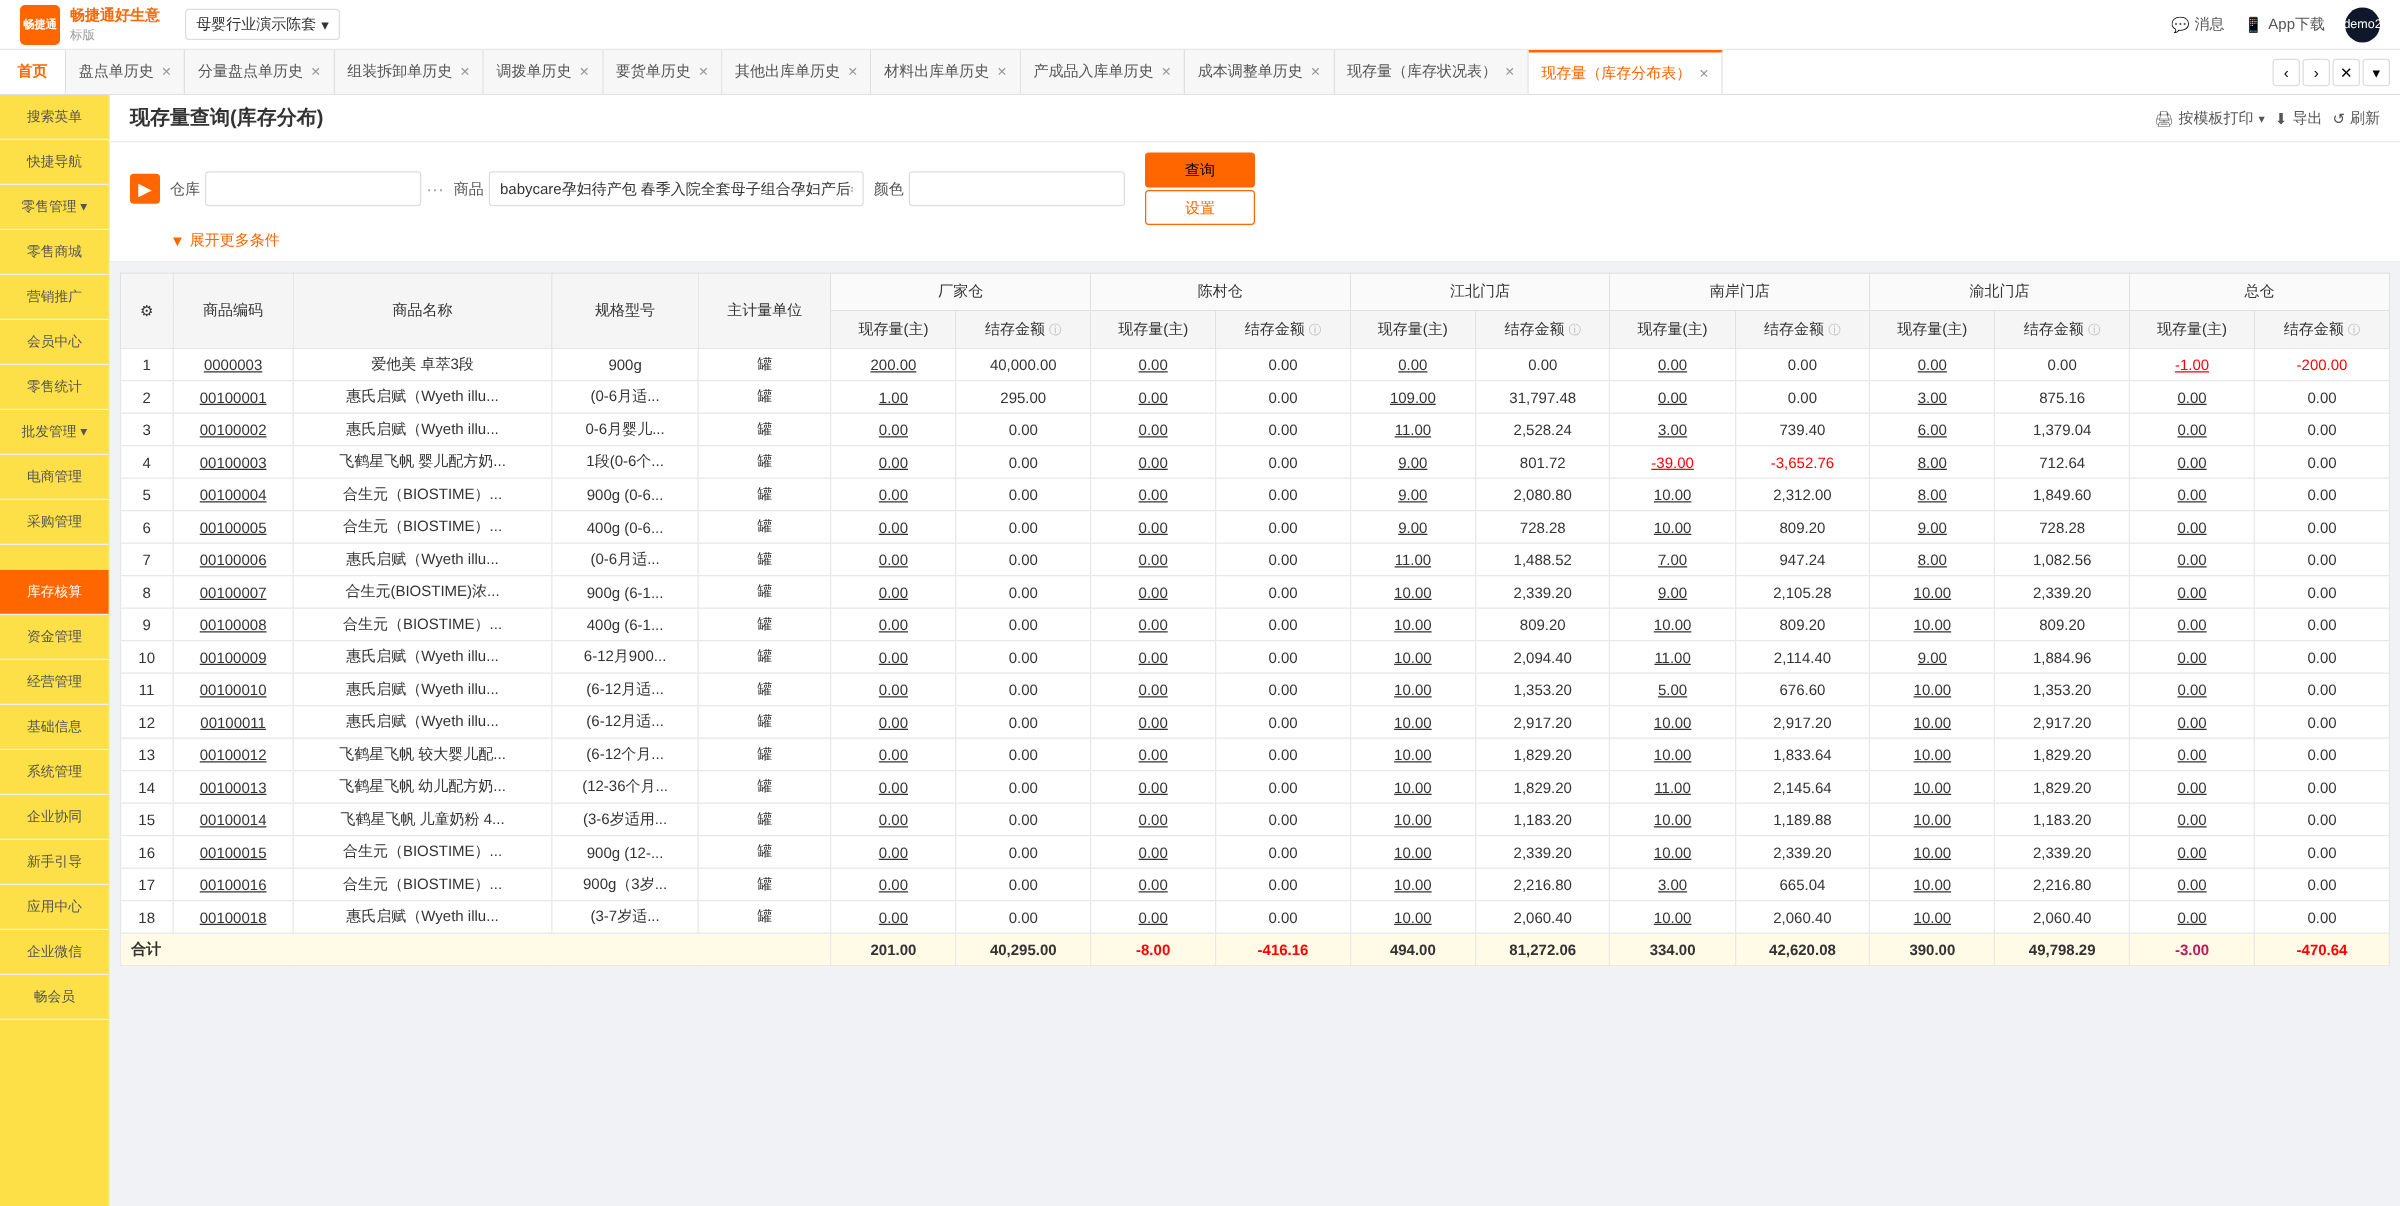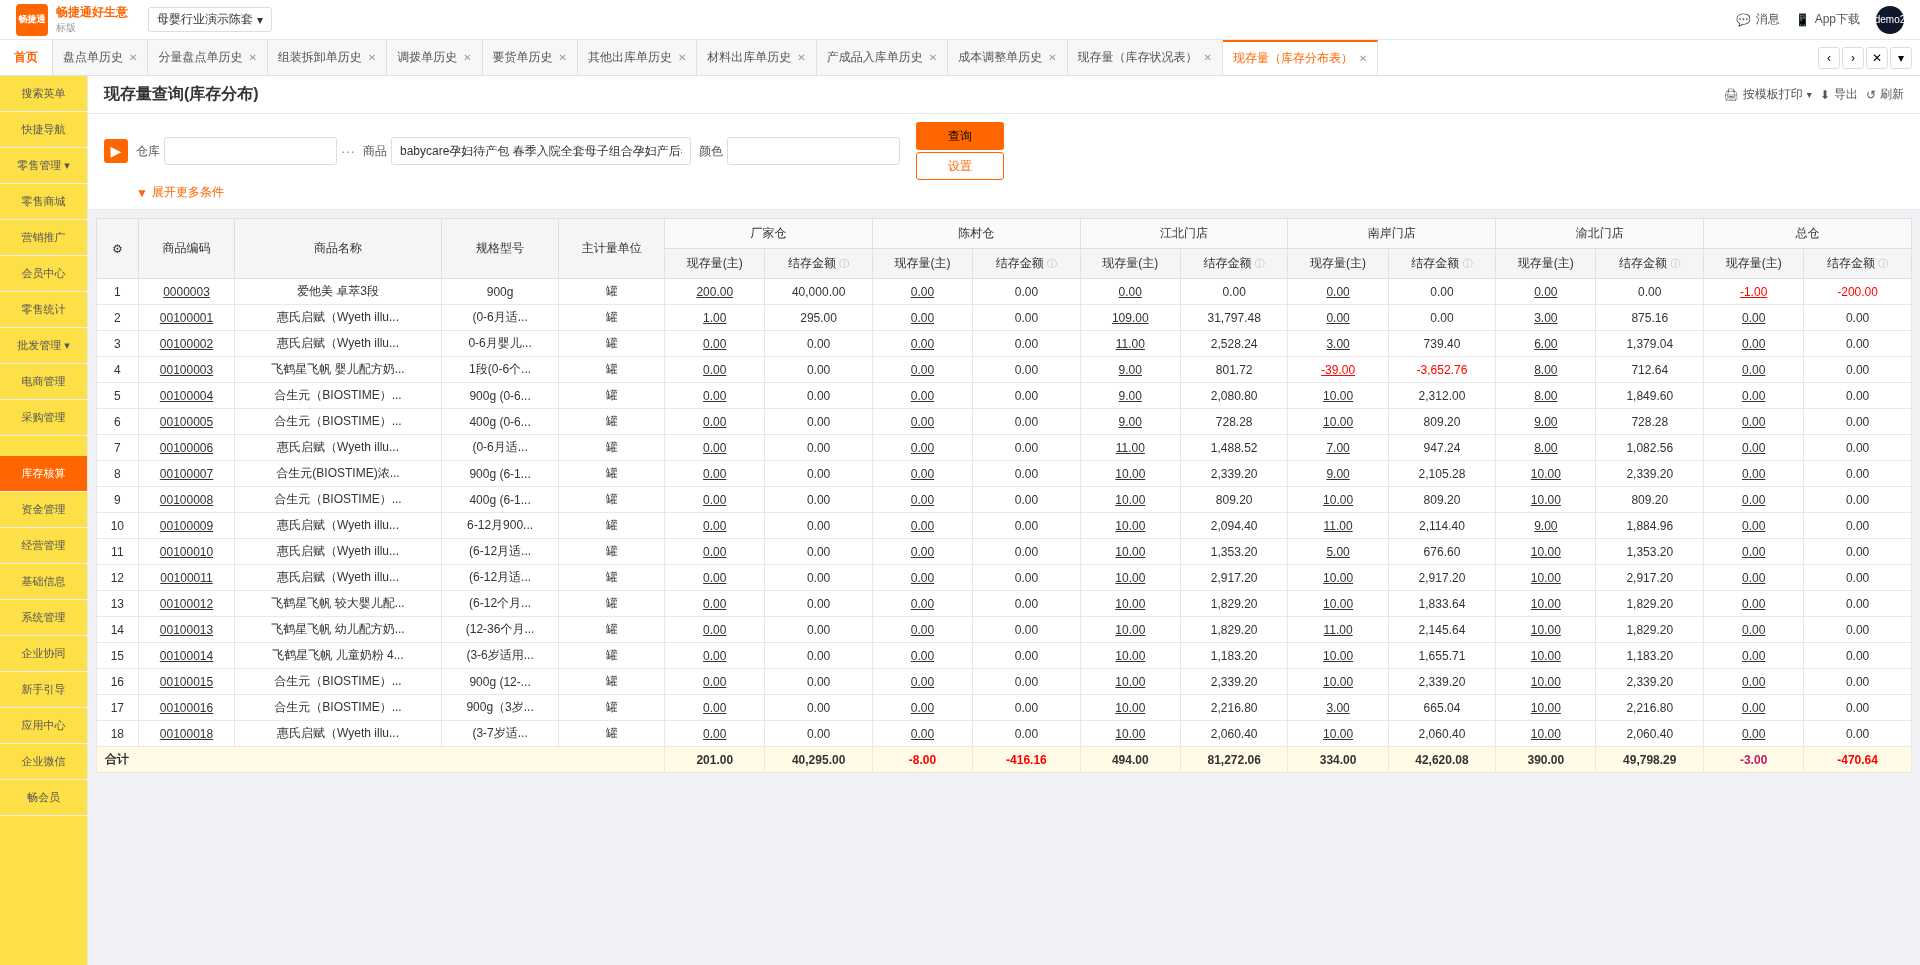--- a/index.html
+++ b/index.html
@@ -536,21 +536,21 @@
               <td>飞鹤星飞帆 儿童奶粉 4...</td>
               <td>(3-6岁适用...</td>
               <td>罐</td>
               <td><span style="text-decoration:underline;cursor:pointer;">0.00</span></td>
               <td>0.00</td>
               <td><span style="text-decoration:underline;cursor:pointer;">0.00</span></td>
               <td>0.00</td>
               <td><span style="text-decoration:underline;cursor:pointer;">10.00</span></td>
               <td>1,183.20</td>
               <td><span style="text-decoration:underline;cursor:pointer;">10.00</span></td>
-              <td>1,655.71</td>
+              <td>1,189.88</td>
               <td><span style="text-decoration:underline;cursor:pointer;">10.00</span></td>
               <td>1,183.20</td>
               <td><span style="text-decoration:underline;cursor:pointer;">0.00</span></td>
               <td>0.00</td>
             </tr>
             <tr>
               <td>16</td>
               <td><span style="text-decoration:underline;cursor:pointer;">00100015</span></td>
               <td>合生元（BIOSTIME）...</td>
               <td>900g (12-...</td>

